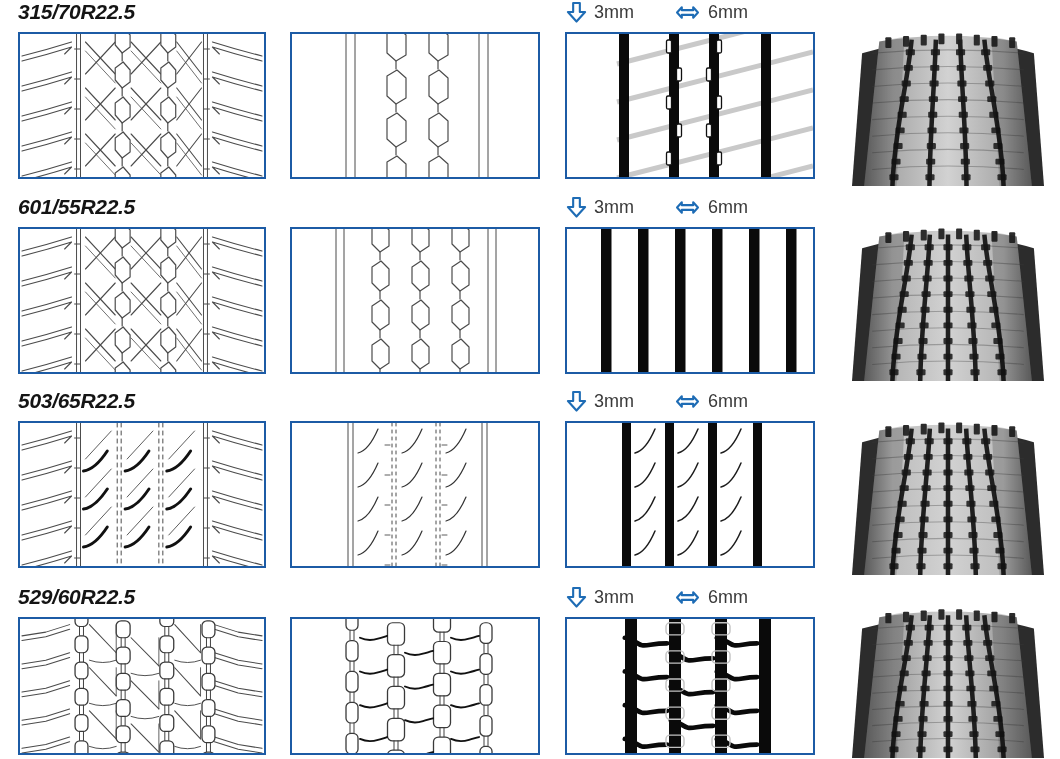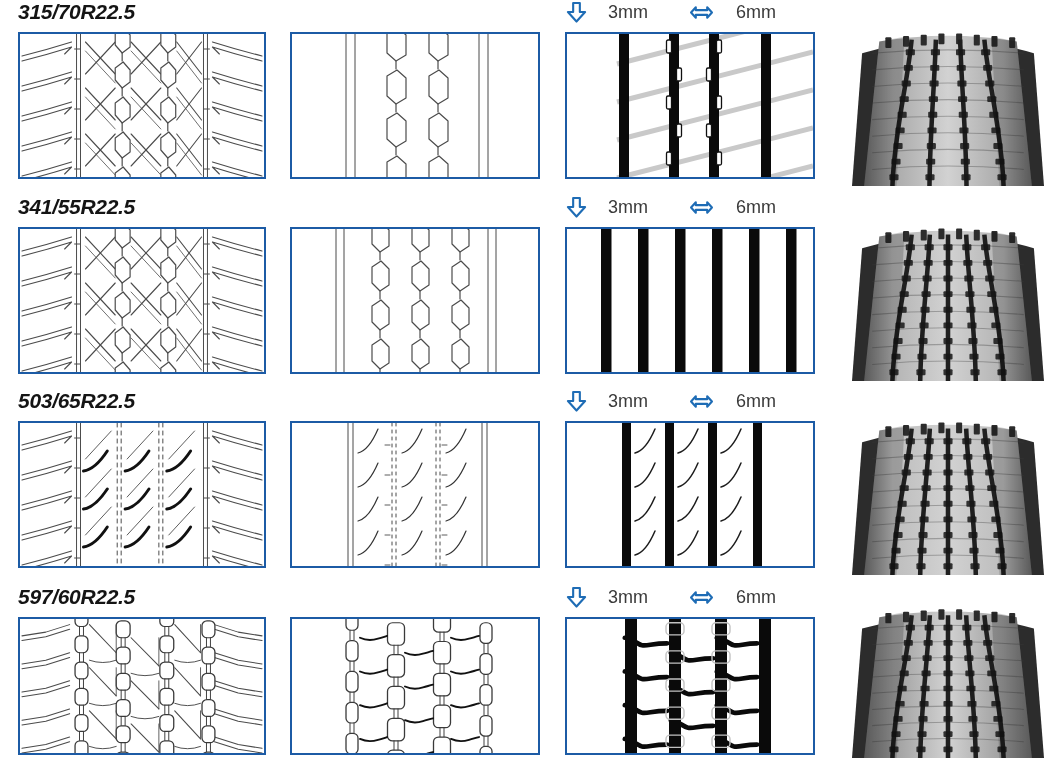--- a/index.html
+++ b/index.html
@@ -3,21 +3,21 @@
 <meta charset="utf-8">
 <style>
   html,body{margin:0;padding:0;background:#fff;}
   .canvas{position:relative;width:1060px;height:759px;background:#fff;overflow:hidden;
           font-family:"Liberation Sans",sans-serif;}
   .row{position:absolute;left:0;width:1060px;height:195px;text-align:right;}
   .size-label{position:absolute;left:18px;top:0;margin:0;font-style:italic;font-weight:bold;
               font-size:21px;letter-spacing:-0.3px;color:#141414;white-space:nowrap;}
   .measure{position:absolute;left:566px;top:1px;display:flex;align-items:center;
            font-size:18px;color:#3a3a3a;}
-  .measure .mt{margin-left:21px;}
+  .measure .mt{margin-left:7px;}
   .measure .mi2{margin-left:40px;}
   .mi svg{display:block;}
   .box{position:absolute;top:32px;height:147px;background:#fff;box-sizing:border-box;
        border:2px solid var(--box-border,#1c5ba5);}
   .b1{left:18px;width:248px;}
   .b2{left:290px;width:250px;}
   .b3{left:565px;width:250px;}
   .row.r4 .box{height:138px;}
   .box svg{display:block;width:100%;height:100%;}
   .tire{position:absolute;left:852px;top:24px;width:192px;height:162px;}
@@ -246,21 +246,21 @@
           <rect x="139.92666666666668" y="122" width="9" height="6" rx="1" fill="rgba(22,22,22,0.85)"></rect>
           <rect x="141.95333333333332" y="138" width="9" height="6" rx="1" fill="rgba(22,22,22,0.85)"></rect>
           <rect x="143.98" y="154" width="9" height="6" rx="1" fill="rgba(22,22,22,0.85)"></rect>
           <path d="M12,166 L27,18 Q40,15 52,13 L44,166 Z" fill="rgba(0,0,0,0.18)"></path>
           <path d="M178,166 L163,18 Q150,15 138,13 L146,166 Z" fill="rgba(0,0,0,0.18)"></path>
         </svg>
       </div>
   </section>
 
   <section class="row" style="top:195px">
-    <h2 class="size-label">341/55R22.5</h2>
+    <h2 class="size-label">601/55R22.5</h2>
     <div class="measure">
       <span class="mi">
         <svg width="21" height="23" viewBox="0 0 22 24">
             <path d="M7.5,2 L14.5,2 L14.5,11.5 L20,11.5 L11,21.5 L2,11.5 L7.5,11.5 Z" fill="none" stroke="#1e6cb5" stroke-width="2.2" stroke-linejoin="round"></path>
           </svg>
       </span>
       <span class="mt">3mm</span>
       <span class="mi mi2">
         <svg width="27" height="19" viewBox="0 0 28 20">
             <path d="M8,4.5 L3,10 L8,15.5 L8,12.5 L20,12.5 L20,15.5 L25,10 L20,4.5 L20,7.5 L8,7.5 Z" fill="none" stroke="#1e6cb5" stroke-width="2.2" stroke-linejoin="round"></path>
@@ -695,21 +695,21 @@
           <rect x="139.92666666666668" y="122" width="9" height="6" rx="1" fill="rgba(22,22,22,0.85)"></rect>
           <rect x="141.95333333333332" y="138" width="9" height="6" rx="1" fill="rgba(22,22,22,0.85)"></rect>
           <rect x="143.98" y="154" width="9" height="6" rx="1" fill="rgba(22,22,22,0.85)"></rect>
           <path d="M12,166 L27,18 Q40,15 52,13 L44,166 Z" fill="rgba(0,0,0,0.18)"></path>
           <path d="M178,166 L163,18 Q150,15 138,13 L146,166 Z" fill="rgba(0,0,0,0.18)"></path>
         </svg>
       </div>
   </section>
 
   <section class="row r4" style="top:585px;height:174px">
-    <h2 class="size-label">597/60R22.5</h2>
+    <h2 class="size-label">529/60R22.5</h2>
     <div class="measure">
       <span class="mi">
         <svg width="21" height="23" viewBox="0 0 22 24">
             <path d="M7.5,2 L14.5,2 L14.5,11.5 L20,11.5 L11,21.5 L2,11.5 L7.5,11.5 Z" fill="none" stroke="#1e6cb5" stroke-width="2.2" stroke-linejoin="round"></path>
           </svg>
       </span>
       <span class="mt">3mm</span>
       <span class="mi mi2">
         <svg width="27" height="19" viewBox="0 0 28 20">
             <path d="M8,4.5 L3,10 L8,15.5 L8,12.5 L20,12.5 L20,15.5 L25,10 L20,4.5 L20,7.5 L8,7.5 Z" fill="none" stroke="#1e6cb5" stroke-width="2.2" stroke-linejoin="round"></path>

